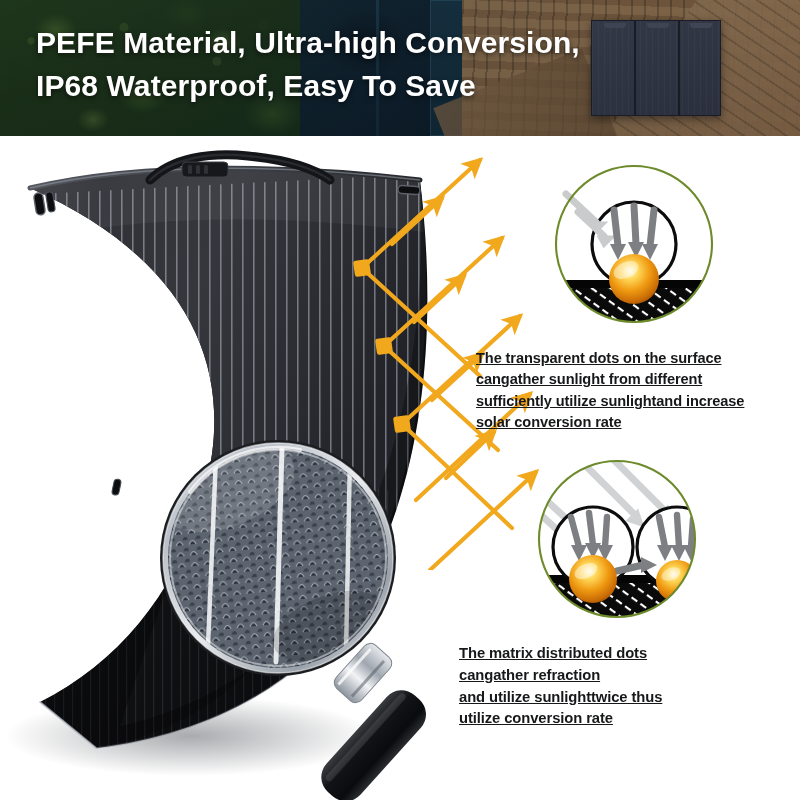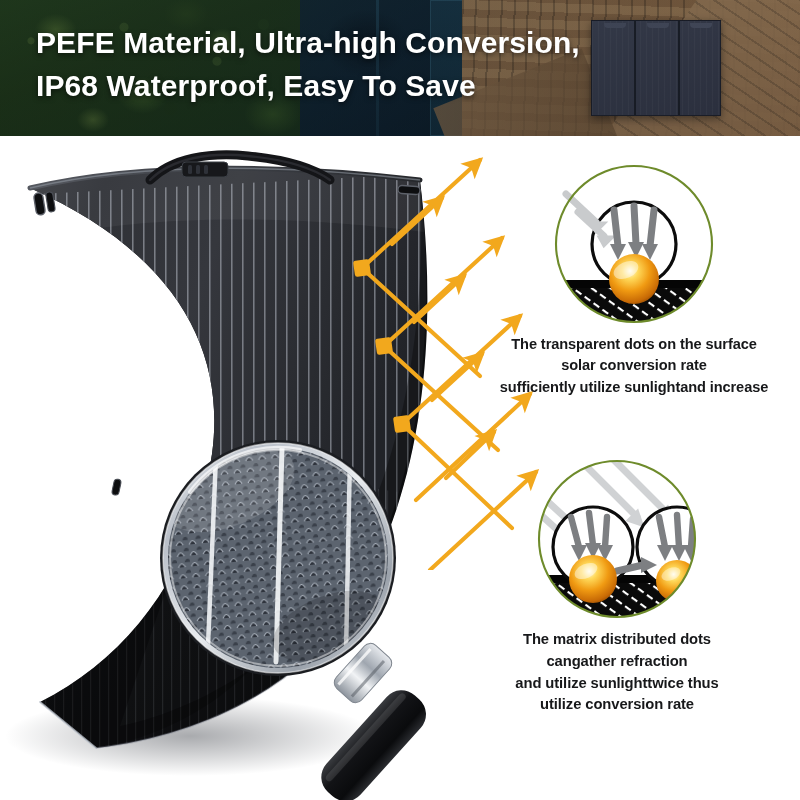--- a/index.html
+++ b/index.html
@@ -116,28 +116,29 @@
   .rays{ position:absolute; left:330px; top:150px; width:230px; height:420px; }
 
   
   .callout{ position:absolute; }
   .callout-1{ left:468px; top:160px; width:332px; }
   .callout-2{ left:451px; top:455px; width:332px; }
 
   .diagram{ width:172px; height:168px; margin:0 auto; }
 
   .callout-text{
-    margin-top:6px;
-    text-align:center;
+    margin-top:20px;
+    text-align:left;
     color:#17181a;
     font-size:14.6px;
     font-weight:700;
     line-height:1.47;
     letter-spacing:-.1px;
     padding:0 8px;
+    text-decoration:underline;
   }
   .callout-text .ln{ display:block; white-space:nowrap; }
   .callout-2 .callout-text{ font-size:14.8px; }
 </style>
 </head>
 <body>
 
 <div id="stage">
 
   <div class="banner">
@@ -420,22 +421,23 @@
         </g>
 
         <circle cx="86" cy="119" r="25" fill="url(#sphere1)"></circle>
         <ellipse cx="78" cy="110" rx="13" ry="8" fill="rgba(255,255,255,.45)" transform="rotate(-24 78 110)"></ellipse>
 
         <circle cx="86" cy="84" r="78" fill="none" stroke="#6E8B2B" stroke-width="2.1"></circle>
       </svg>
     </div>
     <div class="callout-text">
       <span class="ln">The transparent dots on the surface</span>
+      <span class="ln">cangather sunlight from different</span>
+      <span class="ln">sufficiently utilize sunlightand increase</span>
       <span class="ln">solar conversion rate</span>
-      <span class="ln">sufficiently utilize sunlightand increase</span>
     </div>
   </div>
 
   <div class="callout callout-2">
     <div class="diagram">
       <svg width="172" height="168" viewBox="0 0 172 168">
         <defs>
           <radialGradient id="sphere2" cx="0.42" cy="0.34" r="0.72">
             <stop offset="0%" stop-color="#fffbe8"></stop>
             <stop offset="22%" stop-color="#ffd95a"></stop>

